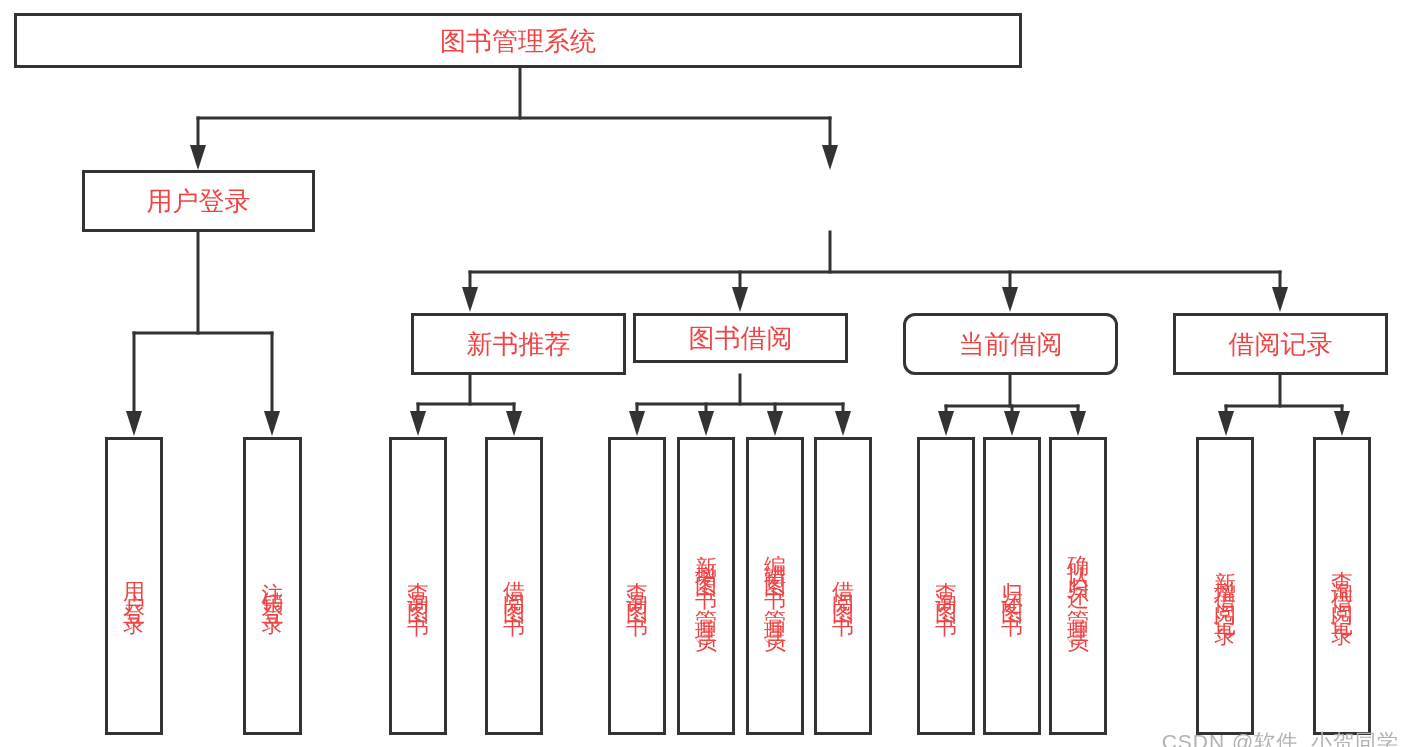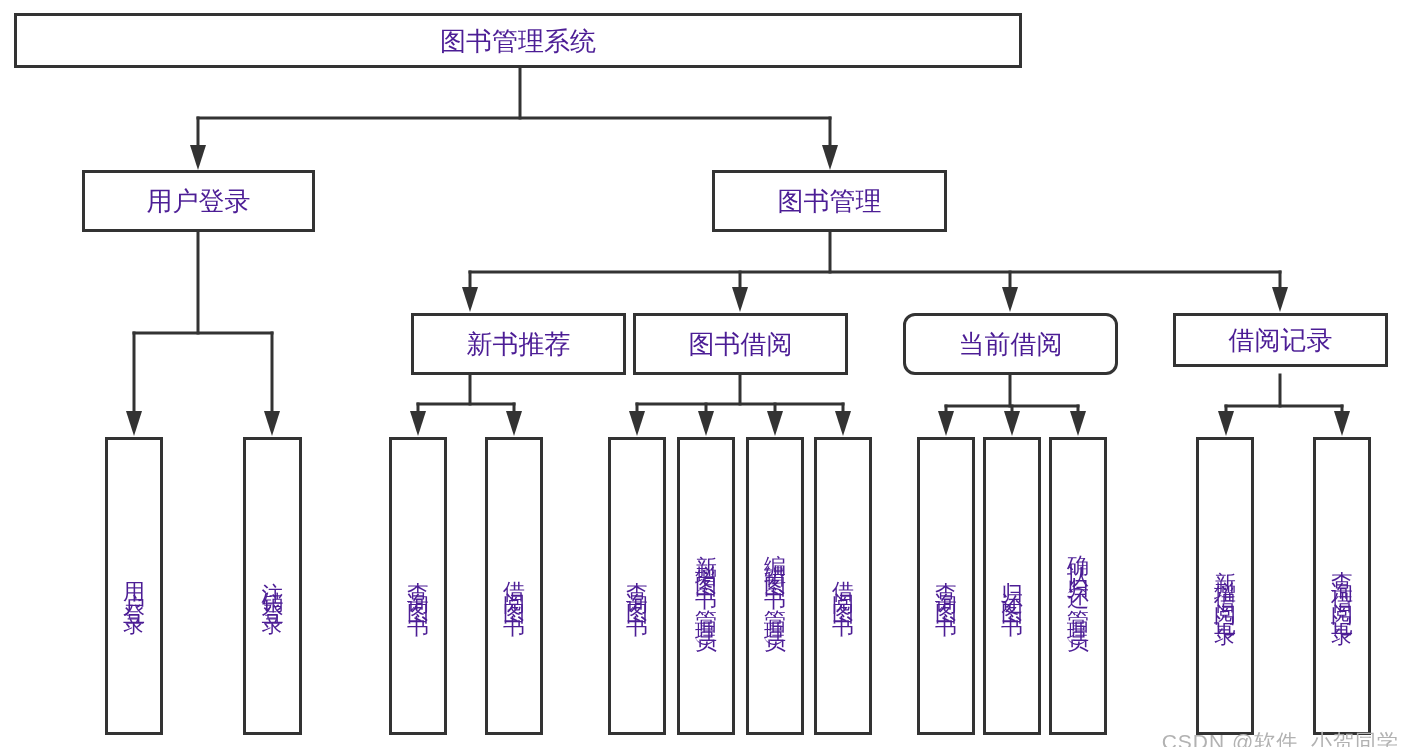--- a/index.html
+++ b/index.html
@@ -14,21 +14,21 @@
   #connectors {
     position: absolute;
     left: 0; top: 0;
     width: 1405px; height: 747px;
   }
   .box {
     position: absolute;
     box-sizing: border-box;
     border: 3px solid #333333;
     background: #ffffff;
-    color: #4c1d95;
+    color: #ef4444;
     display: flex;
     align-items: center;
     justify-content: center;
     text-align: center;
     line-height: 1;
   }
   .h { font-size: 26px; }
   .v {
     writing-mode: vertical-rl;
     text-orientation: mixed;
@@ -112,29 +112,28 @@
       <polygon points="1004,411 1020,411 1012,436"></polygon>
       <polygon points="1070,411 1086,411 1078,436"></polygon>
       <polygon points="1218,411 1234,411 1226,436"></polygon>
       <polygon points="1334,411 1350,411 1342,436"></polygon>
     </g>
   </svg>
 
   <div class="box h" style="left:14px; top:13px; width:1008px; height:55px;">图书管理系统</div>
 
   <div class="box h" style="left:82px; top:170px; width:233px; height:62px;">用户登录</div>
-  <div class="box h" style="left:712px; top:170px; width:235px; height:62px;">图书管理</div>
 
   <div class="box v" style="left:105px; top:437px; width:58px; height:298px;">用户登录</div>
   <div class="box v" style="left:243px; top:437px; width:59px; height:298px;">注销登录</div>
 
   <div class="box h" style="left:363px; top:313px; width:215px; height:62px;margin-left:48px;">新书推荐</div>
-  <div class="box h" style="left:633px; top:313px; width:215px; height:62px;">图书借阅</div>
+  <div class="box h" style="left:633px; top:313px; width:215px; height:50px;">图书借阅</div>
   <div class="box h" style="left:903px; top:313px; width:215px; height:62px;border-radius:12px;">当前借阅</div>
-  <div class="box h" style="left:1173px; top:313px; width:215px; height:54px;">借阅记录</div>
+  <div class="box h" style="left:1173px; top:313px; width:215px; height:62px;">借阅记录</div>
 
   <div class="box v" style="left:389px; top:437px; width:58px; height:298px;">查询图书</div>
   <div class="box v" style="left:485px; top:437px; width:58px; height:298px;">借阅图书</div>
 
   <div class="box v" style="left:608px; top:437px; width:58px; height:298px;">查询图书</div>
   <div class="box v" style="left:677px; top:437px; width:58px; height:298px;">新增图书（管理员）</div>
   <div class="box v" style="left:746px; top:437px; width:58px; height:298px;">编辑图书（管理员）</div>
   <div class="box v" style="left:814px; top:437px; width:58px; height:298px;">借阅图书</div>
 
   <div class="box v" style="left:917px; top:437px; width:58px; height:298px;">查询图书</div>

